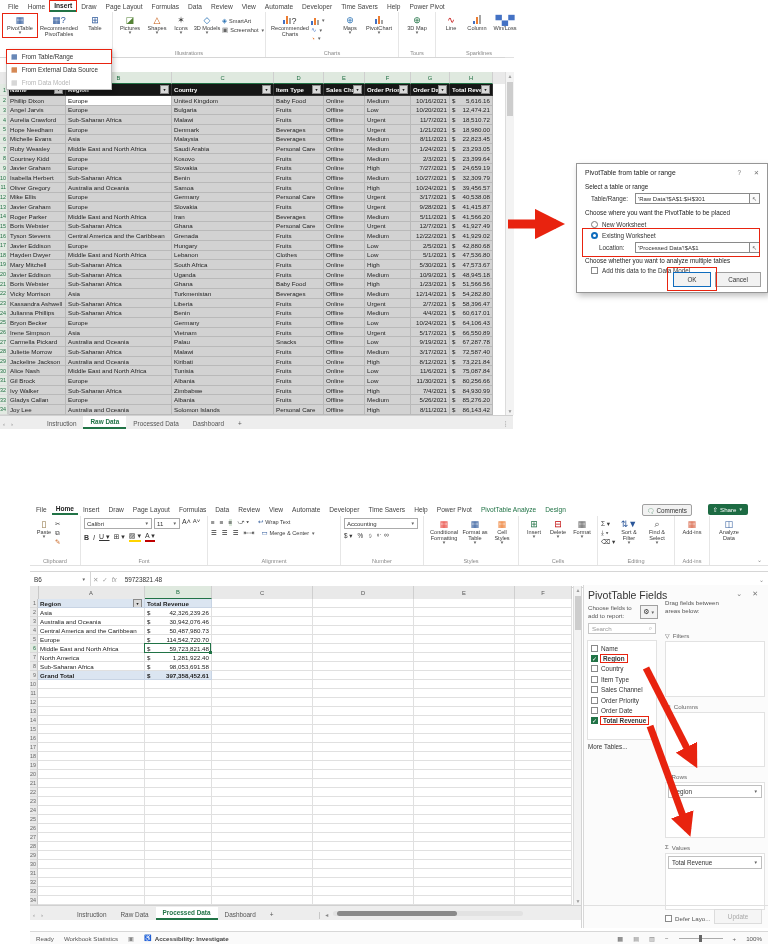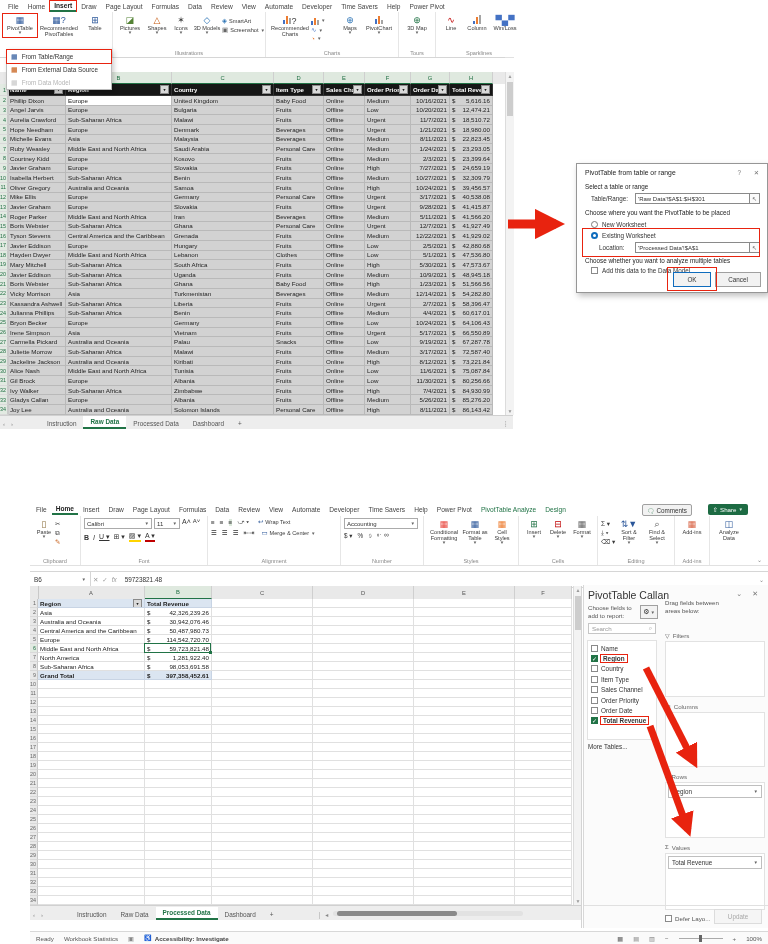--- a/index.html
+++ b/index.html
@@ -1394,21 +1394,21 @@
       <span style="color:#888;">▥</span>
       <span style="color:#666;">−</span>
       <span style="display:inline-block;width:44px;height:1px;background:#aaa;position:relative;">
           <i style="position:absolute;left:20px;top:-3px;width:3px;height:7px;background:#666;"></i>
         </span>
       <span style="color:#666;">+</span>
       <span>100%</span>
     </div>
 
     <div class="abs" id="fpane-wrap" style="left:553px;top:82px;width:185px;height:343px;background:#fbfbfb;border-left:1px solid #d8d8d8;box-sizing:border-box;">
-      <div class="abs" style="left:4px;top:4px;font-size:10.5px;color:#333;">PivotTable Callan</div>
+      <div class="abs" style="left:4px;top:4px;font-size:10.5px;color:#333;">PivotTable Fields</div>
       <span class="abs" style="right:26px;top:5px;color:#777;font-size:7px;">⌄</span>
       <span class="abs" style="right:10px;top:5px;color:#777;font-size:7px;">✕</span>
       <div class="abs" style="left:4px;top:19px;width:52px;font-size:6.1px;color:#555;line-height:1.25;">Choose fields to add to report:</div>
       <div class="abs btn" style="left:56px;top:20px;width:16px;height:12px;gap:1px;">
           <span style="font-size:7px;">⚙</span>
           <span class="caret">▼</span>
         </div>
       <div class="abs" style="left:4px;top:38px;width:68px;height:11px;border:1px solid #c6c6c6;background:#fff;display:flex;align-items:center;justify-content:space-between;padding:0 3px;box-sizing:border-box;">
         <span style="font-size:6.2px;color:#999;">Search</span>
         <span style="font-size:6px;color:#999;">⌕</span>

